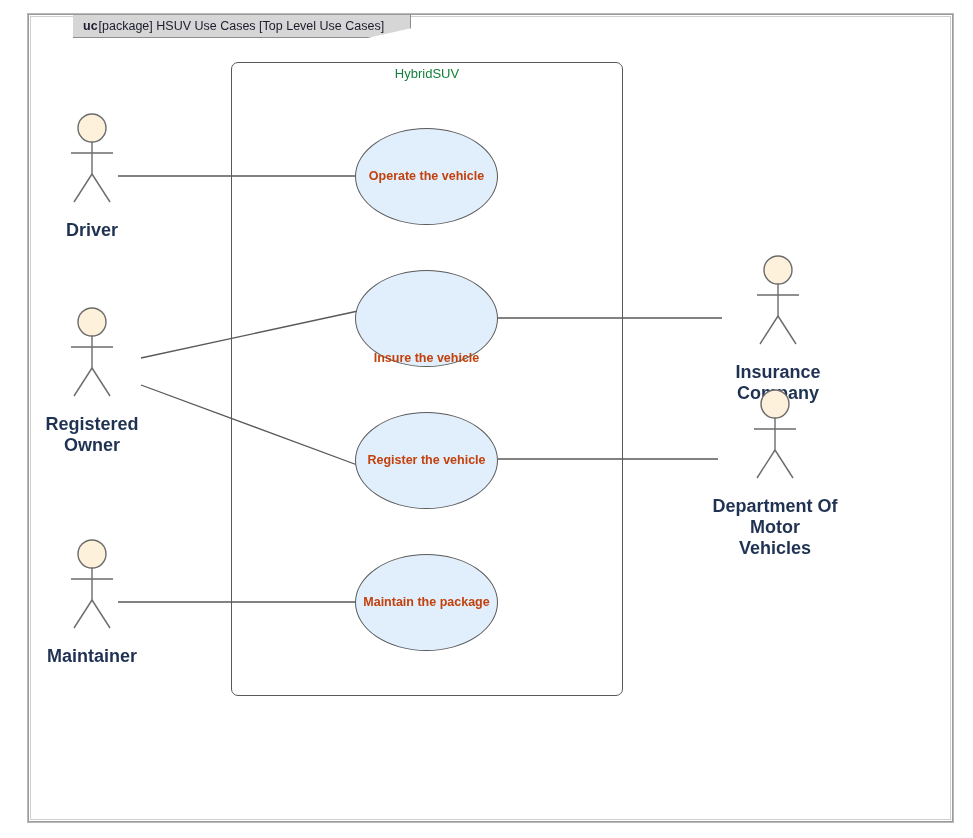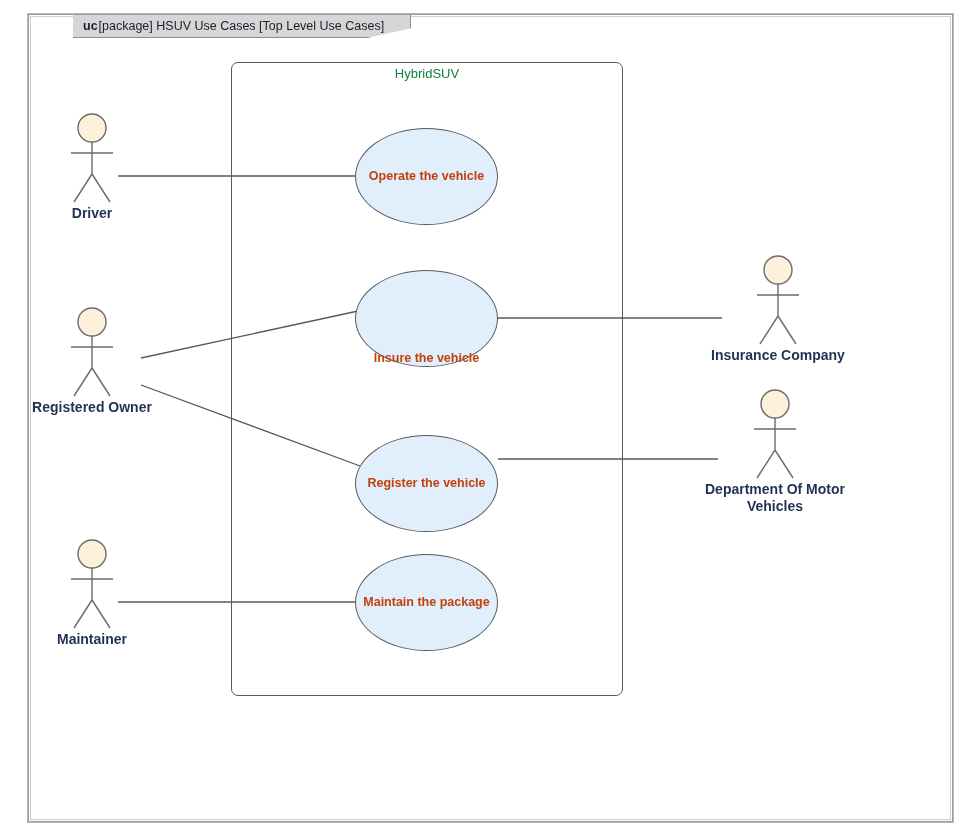--- a/index.html
+++ b/index.html
@@ -115,25 +115,25 @@
   .actor {
     position: absolute;
     width: 150px;
     text-align: center;
   }
   .actor .actor-figure {
     display: block;
     margin: 0 auto;
   }
   .actor .actor-label {
-    font-size: 14px;
+    font-size: 18px;
     font-weight: bold;
     color: #1f3252;
     line-height: 1.18;
-    margin-top: 1px;
+    margin-top: 16px;
     white-space: pre-line;
   }
 </style>
 </head>
 <body>
 
 <div id="stage">
 
   <div id="diagram-frame"></div>
 
@@ -163,21 +163,21 @@
   </svg>
 
   <div class="use-case" style="left:355px; top:128px;">
     <span class="uc-label">Operate the vehicle</span>
   </div>
 
   <div class="use-case" style="left:355px; top:270px;align-items:flex-end;">
     <span class="uc-label">Insure the vehicle</span>
   </div>
 
-  <div class="use-case" style="left:355px; top:435px;">
+  <div class="use-case" style="left:355px; top:412px;">
     <span class="uc-label">Register the vehicle</span>
   </div>
 
   <div class="use-case" style="left:355px; top:554px;">
     <span class="uc-label">Maintain the package</span>
   </div>
 
   <div class="actor" style="left:17px; top:112px;">
     <svg class="actor-figure" width="62" height="92" viewBox="0 0 62 92" xmlns="http://www.w3.org/2000/svg">
       <circle cx="31" cy="16" r="14" fill="#fdf1dc" stroke="#6b6b6b" stroke-width="1.4"></circle>

